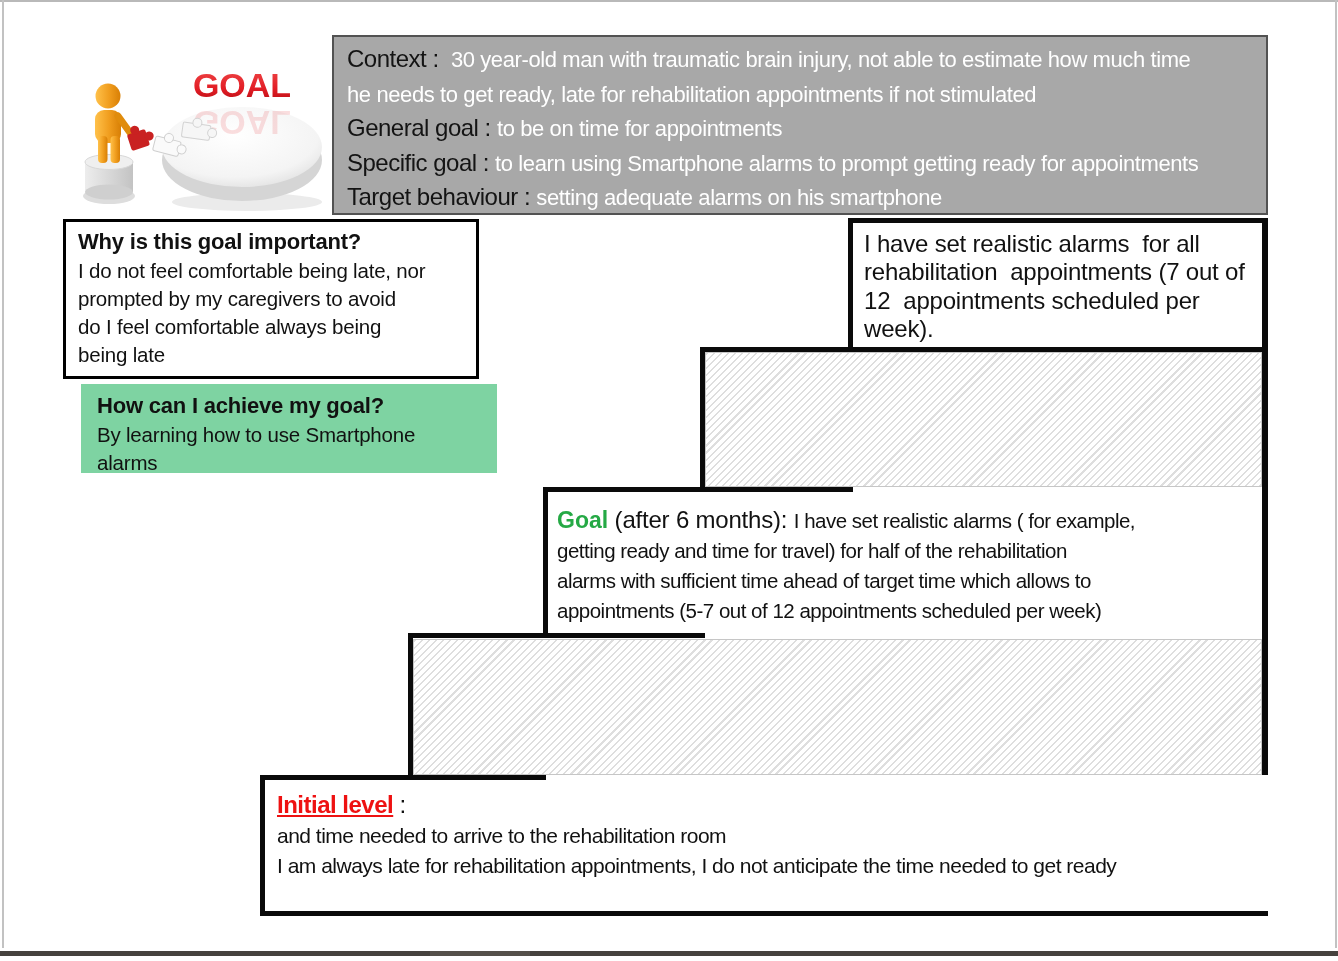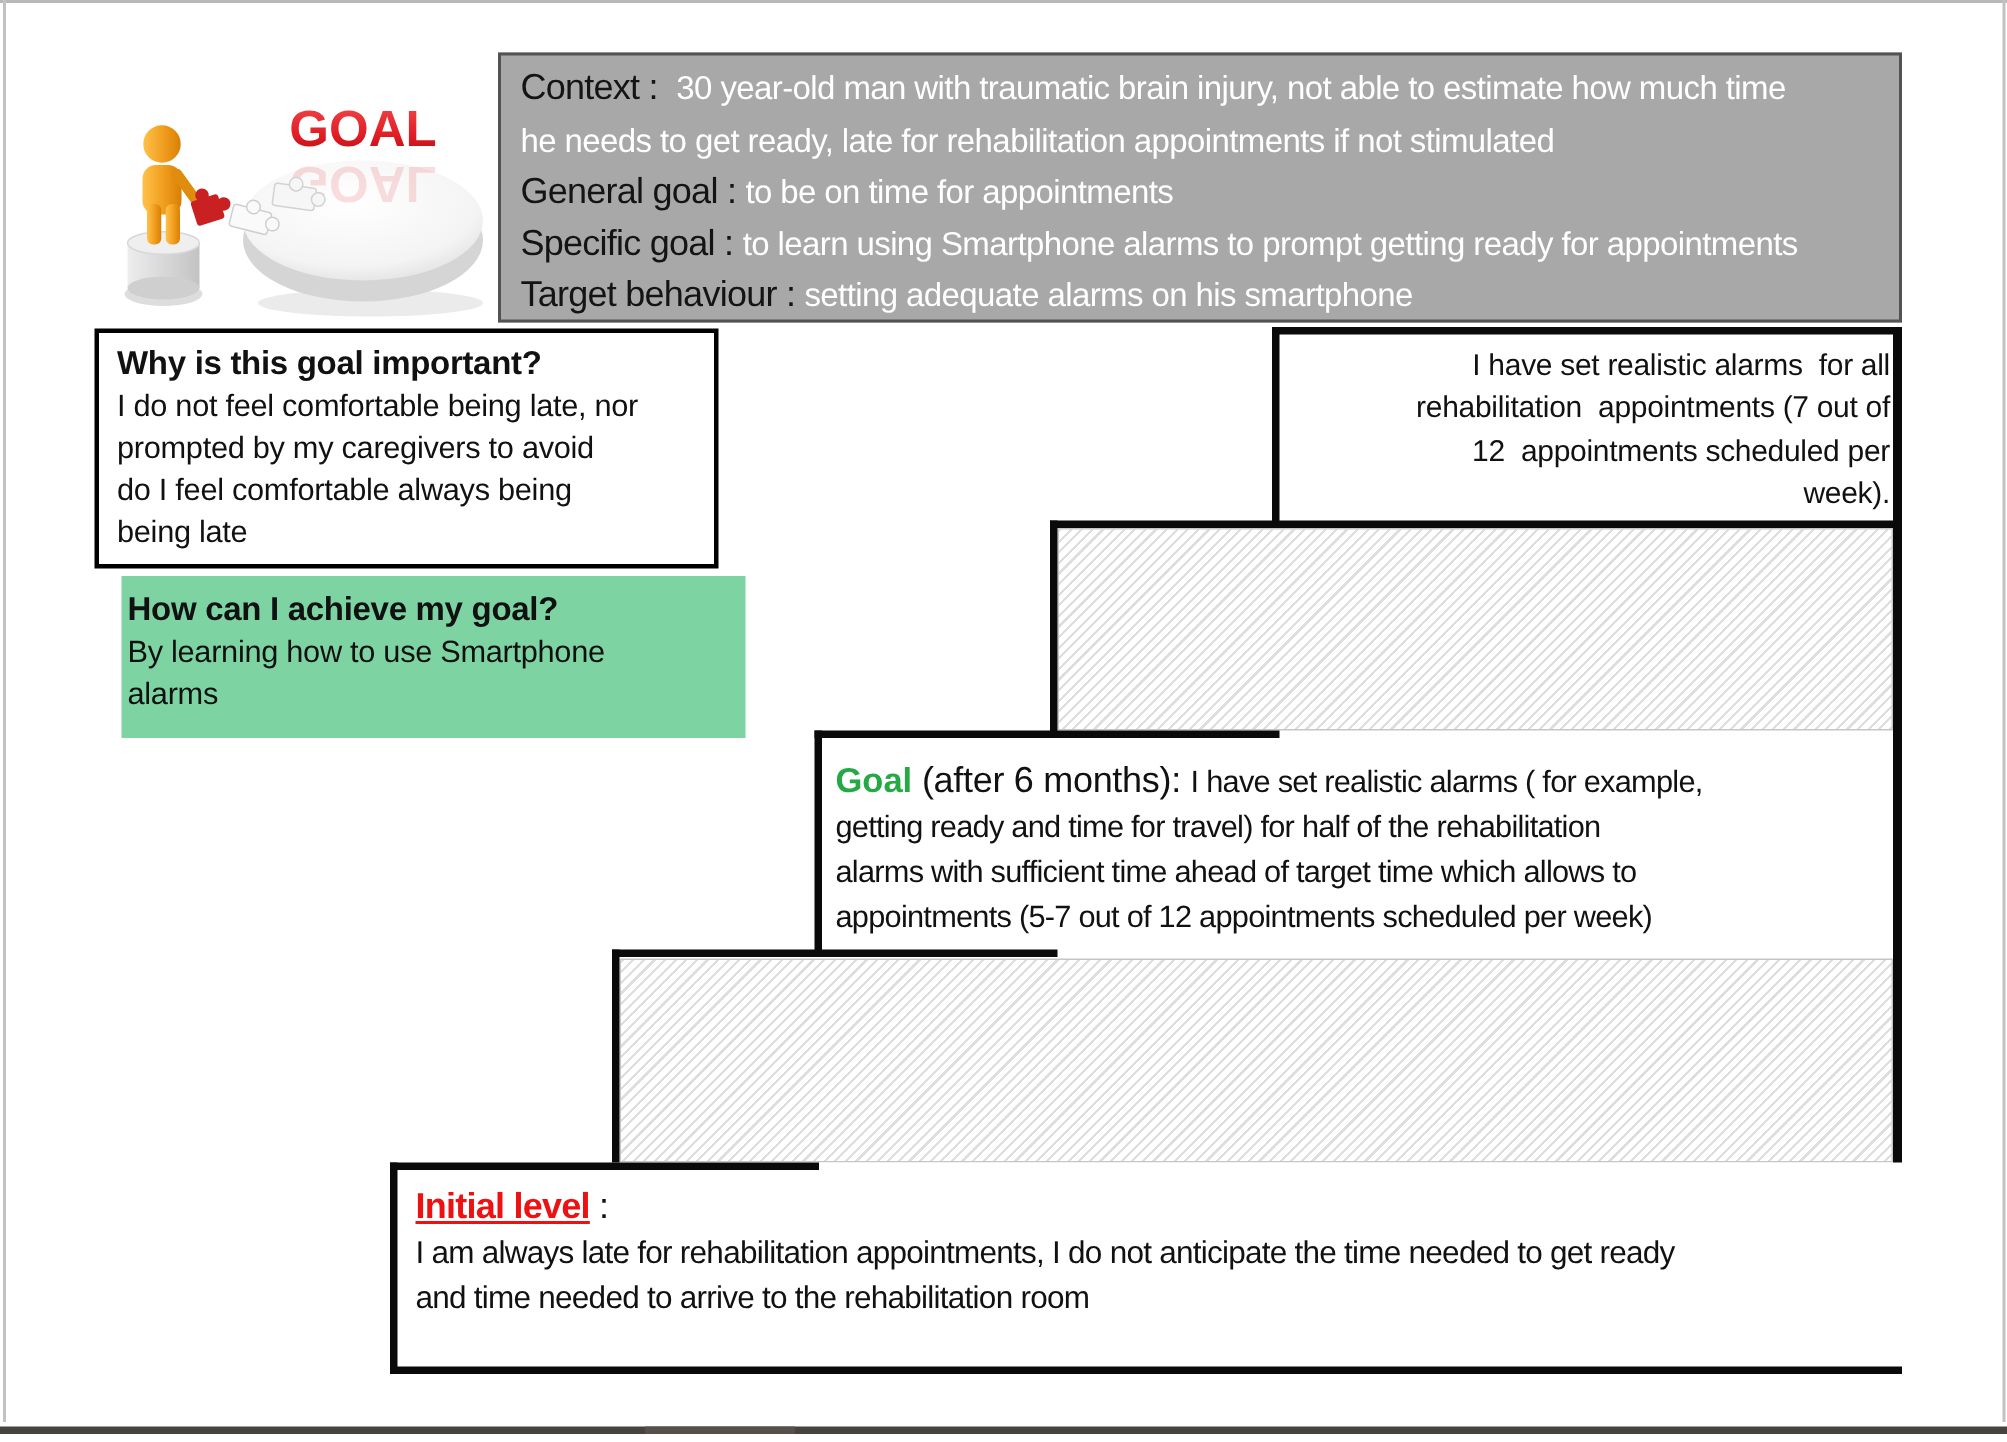--- a/index.html
+++ b/index.html
@@ -34,40 +34,40 @@
   .why-box {
     left:63px; top:219px; width:416px; height:160px;
     background:#fff; border:3px solid #000; box-sizing:border-box;
     padding:5px 12px 0 12px; overflow:hidden;
   }
   .why-title { font-size:22px; font-weight:bold; line-height:30px; letter-spacing:-0.2px; }
   .why-line  { font-size:20.5px; line-height:28px; letter-spacing:-0.2px; }
 
   
   .how-box {
-    left:81px; top:384px; width:416px; height:108px;
+    left:81px; top:384px; width:416px; height:89px;
     background:#7ed3a2; box-sizing:border-box;
-    padding:7px 12px 0 4px; overflow:hidden;
+    padding:7px 12px 0 16px; overflow:hidden;
   }
   .how-title { font-size:22px; font-weight:bold; line-height:30px; letter-spacing:-0.2px; }
   .how-line  { font-size:20.5px; line-height:28px; letter-spacing:-0.2px; }
 
   
   .tline { background:#0a0a0a; }
   .hatch {
     background:repeating-linear-gradient(135deg,#dedede 0px,#dedede 1.5px,#ffffff 1.5px,#ffffff 5px);
     border:1px solid #c6c6c6; box-sizing:border-box;
   }
   .top-step-box {
     left:848px; top:218px; width:414px; height:134px;
     background:#fff; box-sizing:border-box;
     border:5px solid #0a0a0a; border-right:none;
   }
   .top-step-text { left:864px; top:230px; width:396px; }
-  .step-line { font-size:20px; line-height:28.4px; letter-spacing:-0.2px; white-space:pre-wrap;text-align:right; }
+  .step-line { font-size:24px; line-height:28.4px; letter-spacing:-0.2px; white-space:pre-wrap; }
 
   .goal-step-text { left:557px; top:505px; width:712px; }
   .goal-line { font-size:20.5px; line-height:30px; letter-spacing:-0.5px; white-space:pre-wrap; }
   .goal-keyword { font-size:23px; font-weight:bold; letter-spacing:0; white-space:pre-wrap; }
   .goal-lead { font-size:24px; letter-spacing:-0.2px; white-space:pre-wrap; }
 
   .initial-step-box {
     left:260px; top:775px; width:1008px; height:141px;
     background:#fff; box-sizing:border-box;
     border-left:5px solid #0a0a0a; border-bottom:5px solid #0a0a0a;
@@ -200,18 +200,18 @@
   <div class="goal-line"><span class="goal-keyword" style="color:#25a945;">Goal</span><span class="goal-lead"> (after 6 months): </span><span>I have set realistic alarms ( for example,</span></div>
   <div class="goal-line">getting ready and time for travel) for half of the rehabilitation</div>
   <div class="goal-line">alarms with sufficient time ahead of target time which allows to</div>
   <div class="goal-line">appointments (5-7 out of 12 appointments scheduled per week)</div>
 </div>
 
 <div class="abs initial-step-box"></div>
 <div class="abs tline" style="left:260px; top:775px; width:286px; height:5px;"></div>
 <div class="abs initial-text">
   <div class="initial-title"><span class="initial-keyword" style="color:#ee1111;">Initial level</span><span> :</span></div>
+  <div class="initial-line">and time needed to arrive to the rehabilitation room</div>
   <div class="initial-line">I am always late for rehabilitation appointments, I do not anticipate the time needed to get ready</div>
-  <div class="initial-line">and time needed to arrive to the rehabilitation room</div>
 </div>
 
 <div class="abs bottom-bar"></div>
 <div class="abs bottom-bar-accent"></div>
 
 </body></html>

